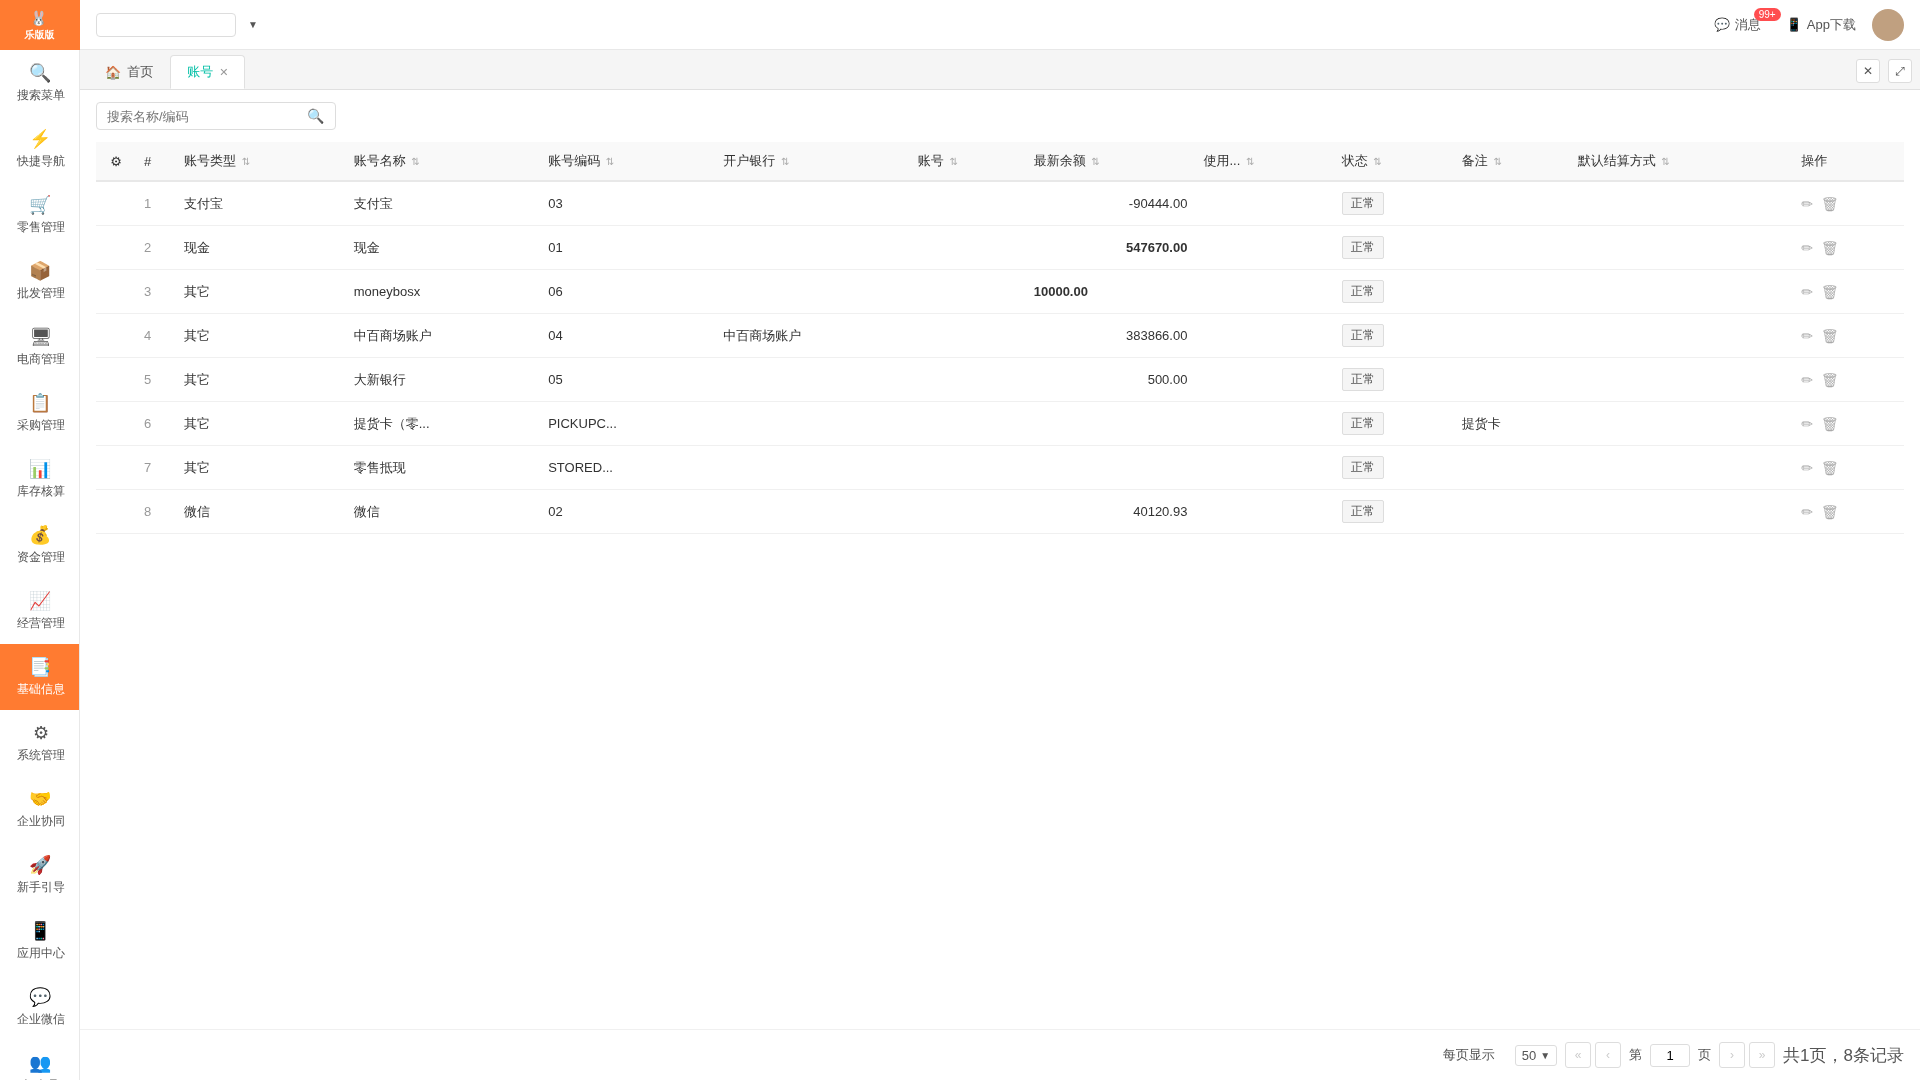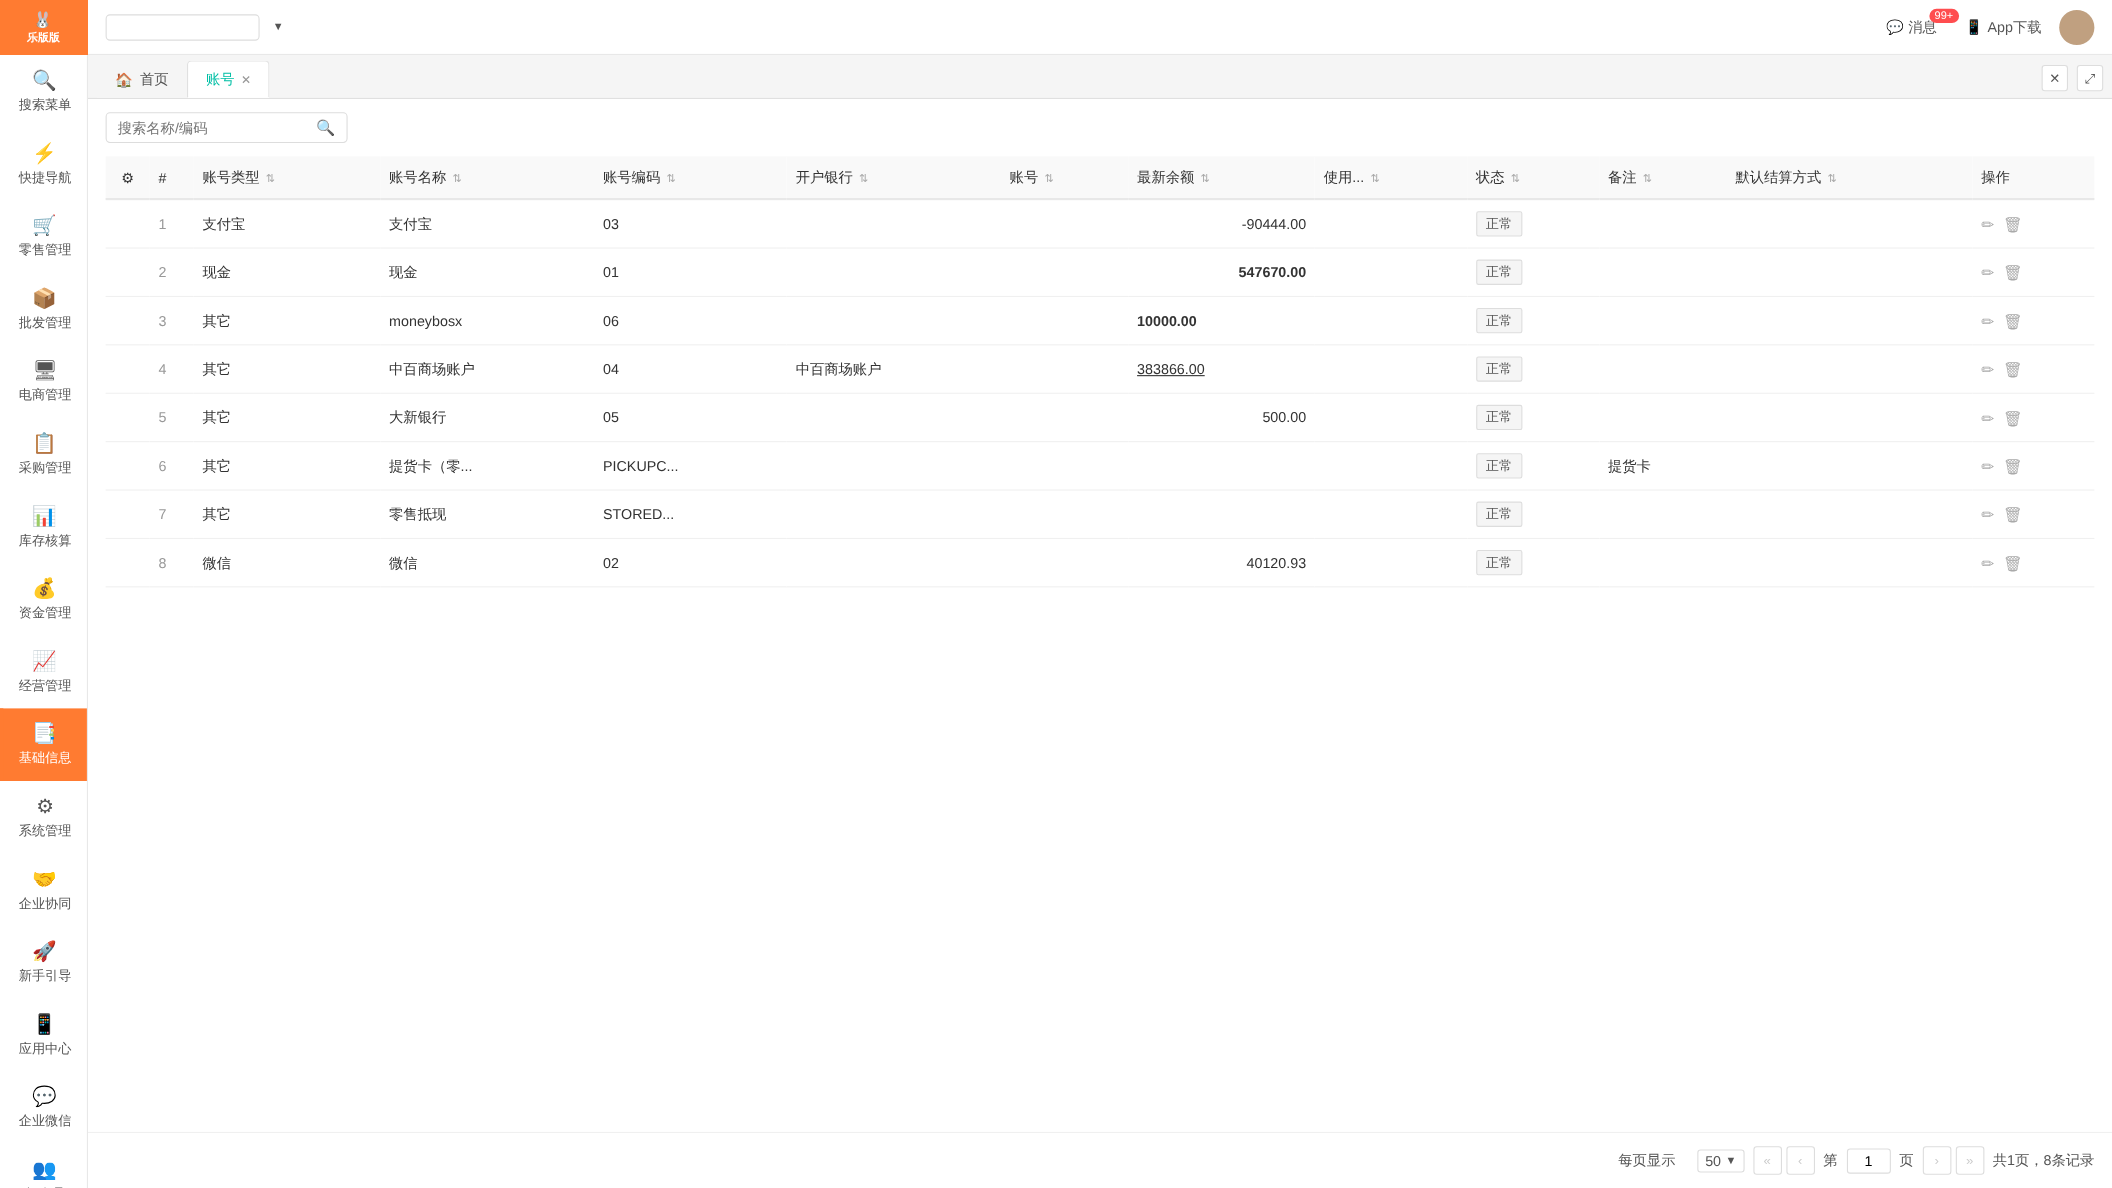--- a/index.html
+++ b/index.html
@@ -203,21 +203,21 @@
       align-items: center;
       justify-content: space-between;
       flex-shrink: 0;
     }
     .search-box {
       display: flex;
       align-items: center;
       border: 1px solid #ddd;
       border-radius: 4px;
       padding: 5px 10px;
-      width: 220px;
+      width: 240px;
       background: #fff;
     }
     .search-input {
       border: none;
       outline: none;
       font-size: 13px;
       color: #999;
       flex: 1;
       background: transparent;
     }
@@ -332,21 +332,21 @@
     }
     .page-nav-btn:disabled, .page-nav-btn.disabled { color: #ccc; cursor: default; }
     .page-input {
       border: 1px solid #ddd;
       border-radius: 3px;
       padding: 3px 6px;
       width: 40px;
       font-size: 13px;
       text-align: center;
     }
-    .page-total { font-size: 13px; color: #555; }
+    .page-total { font-size: 17px; color: #555; }
   </style>
 </head>
 <body>
 
 <div class="sidebar">
   <div class="sidebar-logo">
     <div class="sidebar-logo-inner">
       <div style="font-size:14px;">🐰</div>
       <div style="font-size:10px;">乐版版</div>
     </div>
@@ -548,21 +548,21 @@
       </td>
     </tr>
             <tr>
       <td></td>
       <td class="index-col">4</td>
       <td>其它</td>
       <td>中百商场账户</td>
       <td>04</td>
       <td>中百商场账户</td>
       <td></td>
-      <td style="text-decoration:underline;">383866.00</td>
+      <td style="text-align:right;">383866.00</td>
       <td></td>
       <td><span class="status-badge status-normal">正常</span></td>
       <td></td>
       <td></td>
       <td>
         <div class="action-icons">
           <span class="action-icon" title="编辑">✏</span>
           <span class="action-icon" title="删除">🗑</span>
         </div>
       </td>

